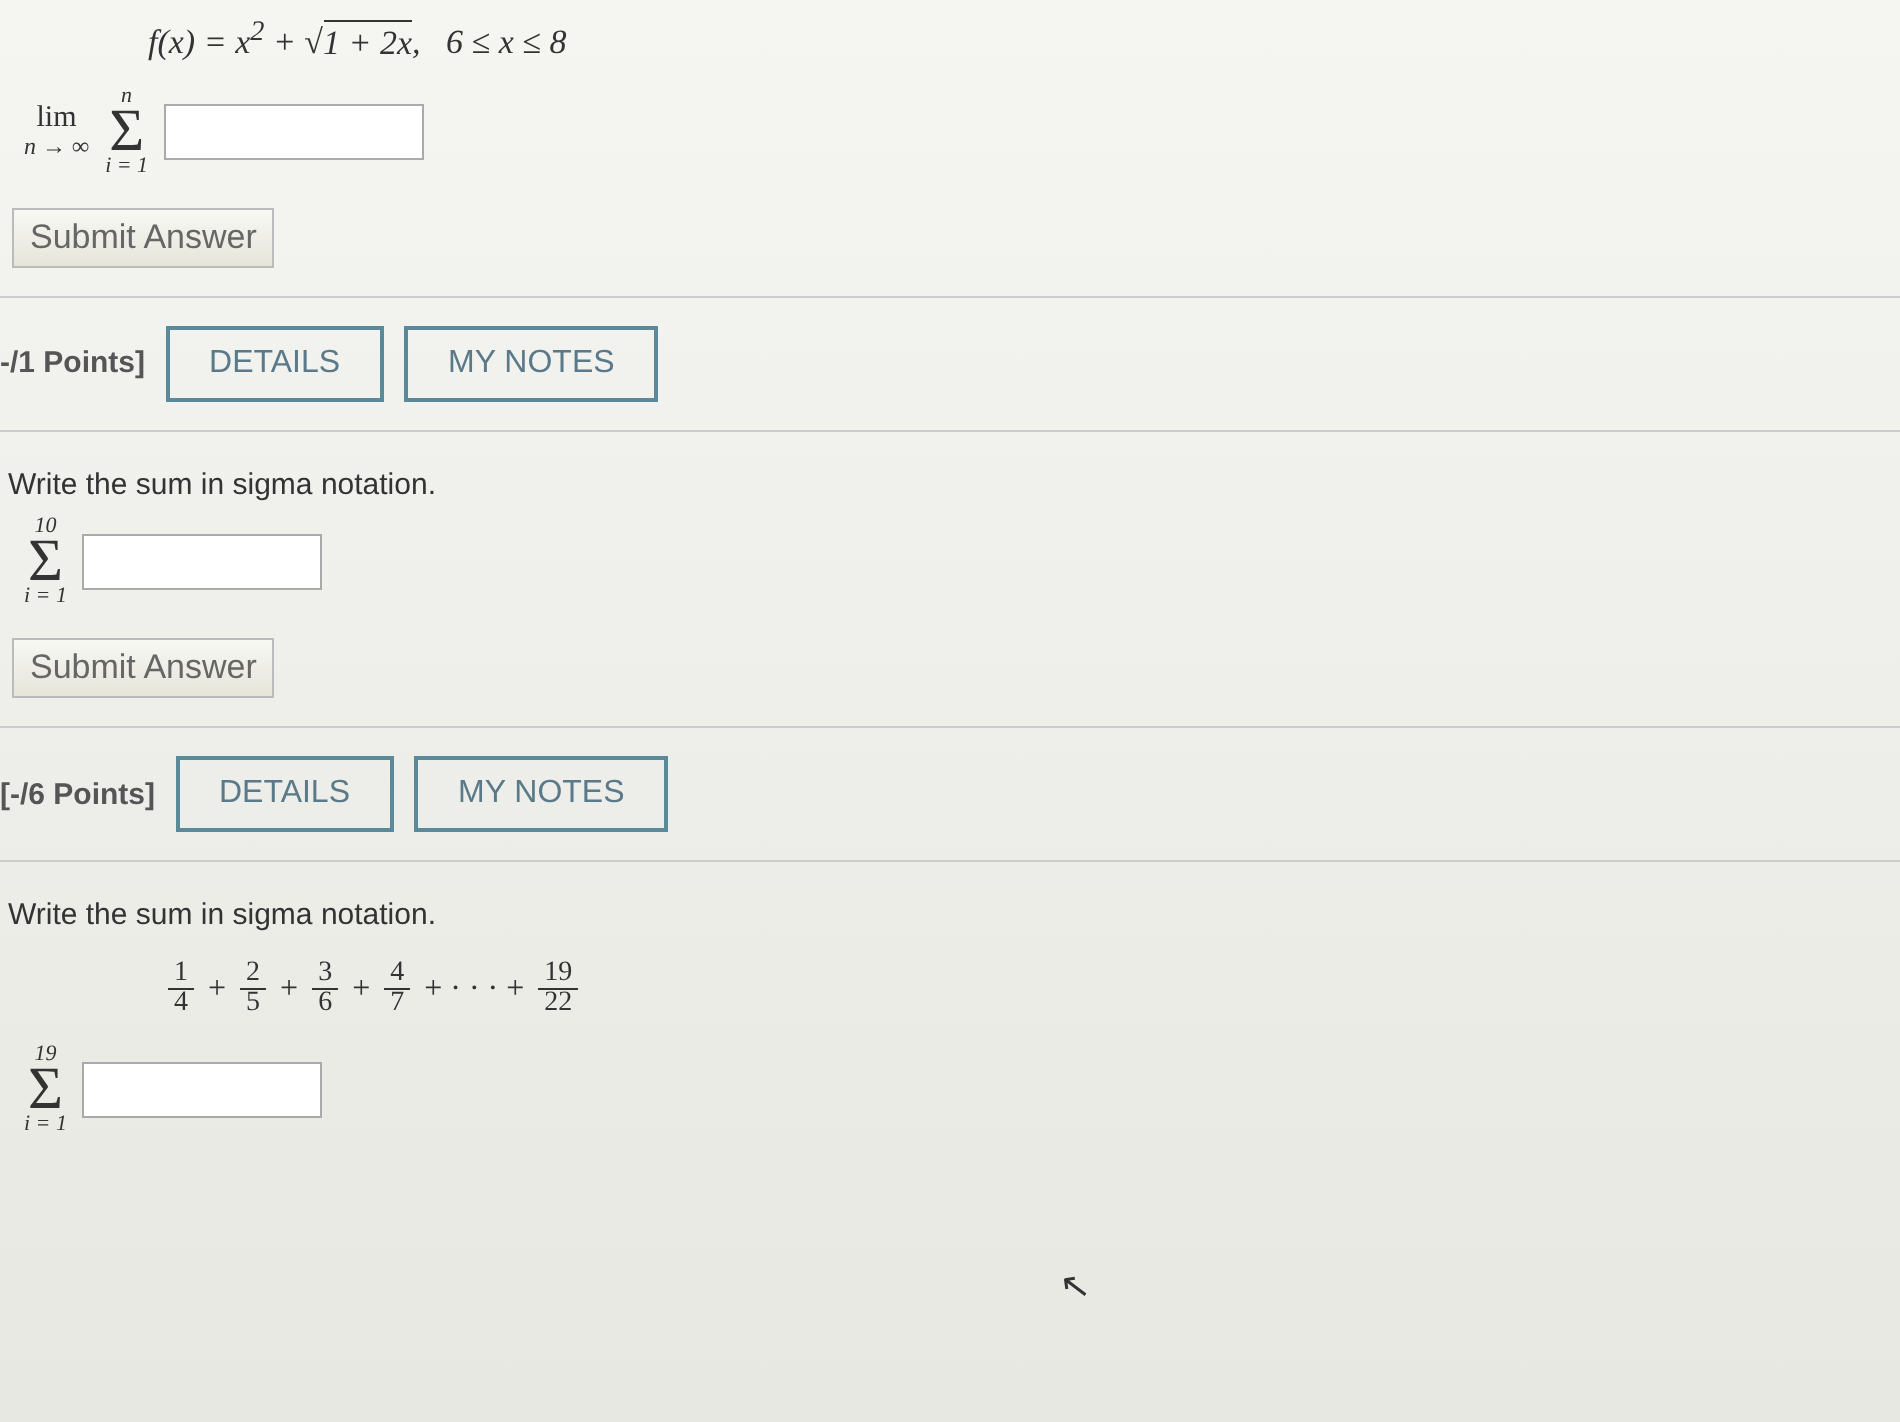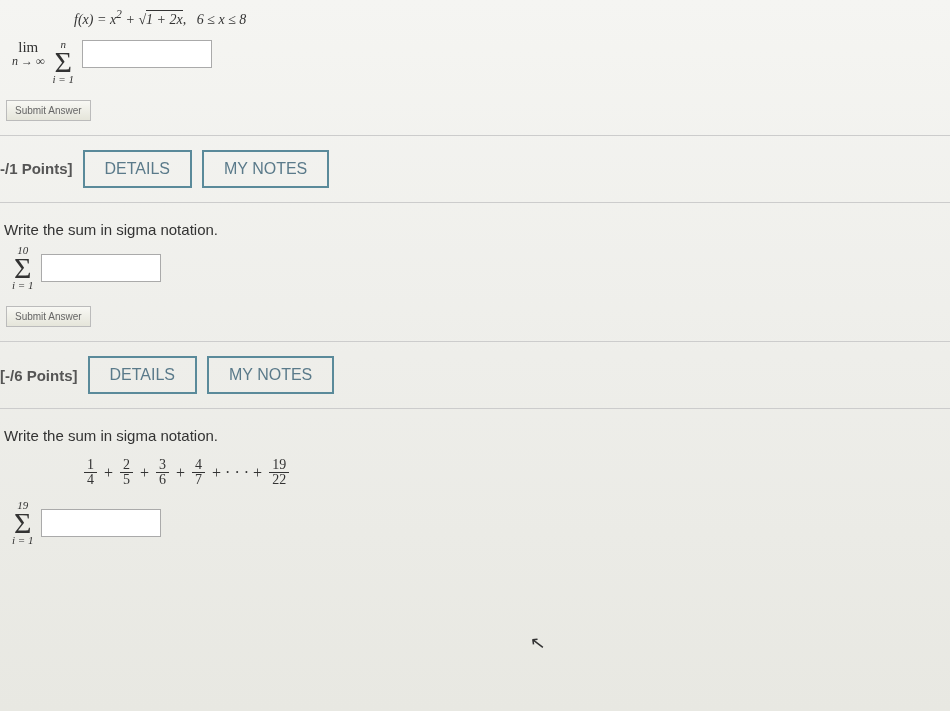--- a/index.html
+++ b/index.html
@@ -18,27 +18,27 @@
     }
     .instruction {
       padding: 2px 0 8px 0;
       font-size: 15px;
       color: #333;
     }
     .definition-link { color: #4a7a8a; }
     .formula {
       font-family: 'Times New Roman', serif;
       font-style: italic;
-      font-size: 14px;
+      font-size: 17px;
       padding-left: 70px;
       margin-bottom: 12px;
     }
     .limit-row {
       display: flex;
-      align-items: flex-start;
+      align-items: center;
       padding-left: 8px;
       margin-bottom: 16px;
     }
     .lim-block {
       display: flex;
       flex-direction: column;
       align-items: center;
       font-family: 'Times New Roman', serif;
       font-size: 15px;
       margin-right: 8px;
@@ -66,21 +66,21 @@
       padding: 2px 4px;
     }
     .answer-input-wide {
       width: 130px;
     }
     .submit-btn {
       display: inline-block;
       background: linear-gradient(to bottom, #f8f8f4, #e5e5da);
       border: 1px solid #bbb;
       padding: 4px 8px;
-      font-size: 10px;
+      font-size: 17px;
       color: #666;
       margin: 0 0 14px 2px;
       cursor: pointer;
     }
     .points-row {
       display: flex;
       align-items: center;
       gap: 10px;
       padding: 14px 0 14px 0;
       border-bottom: 1px solid #ccc;

